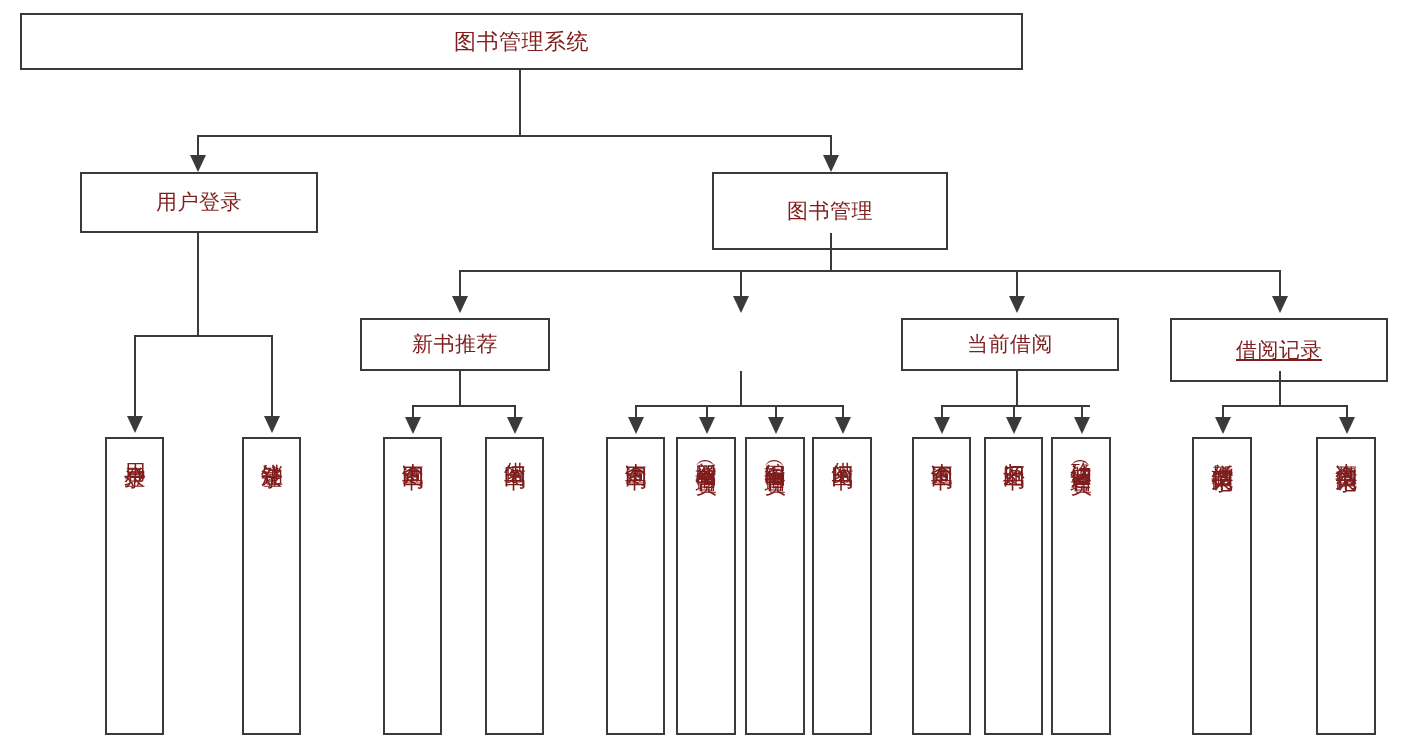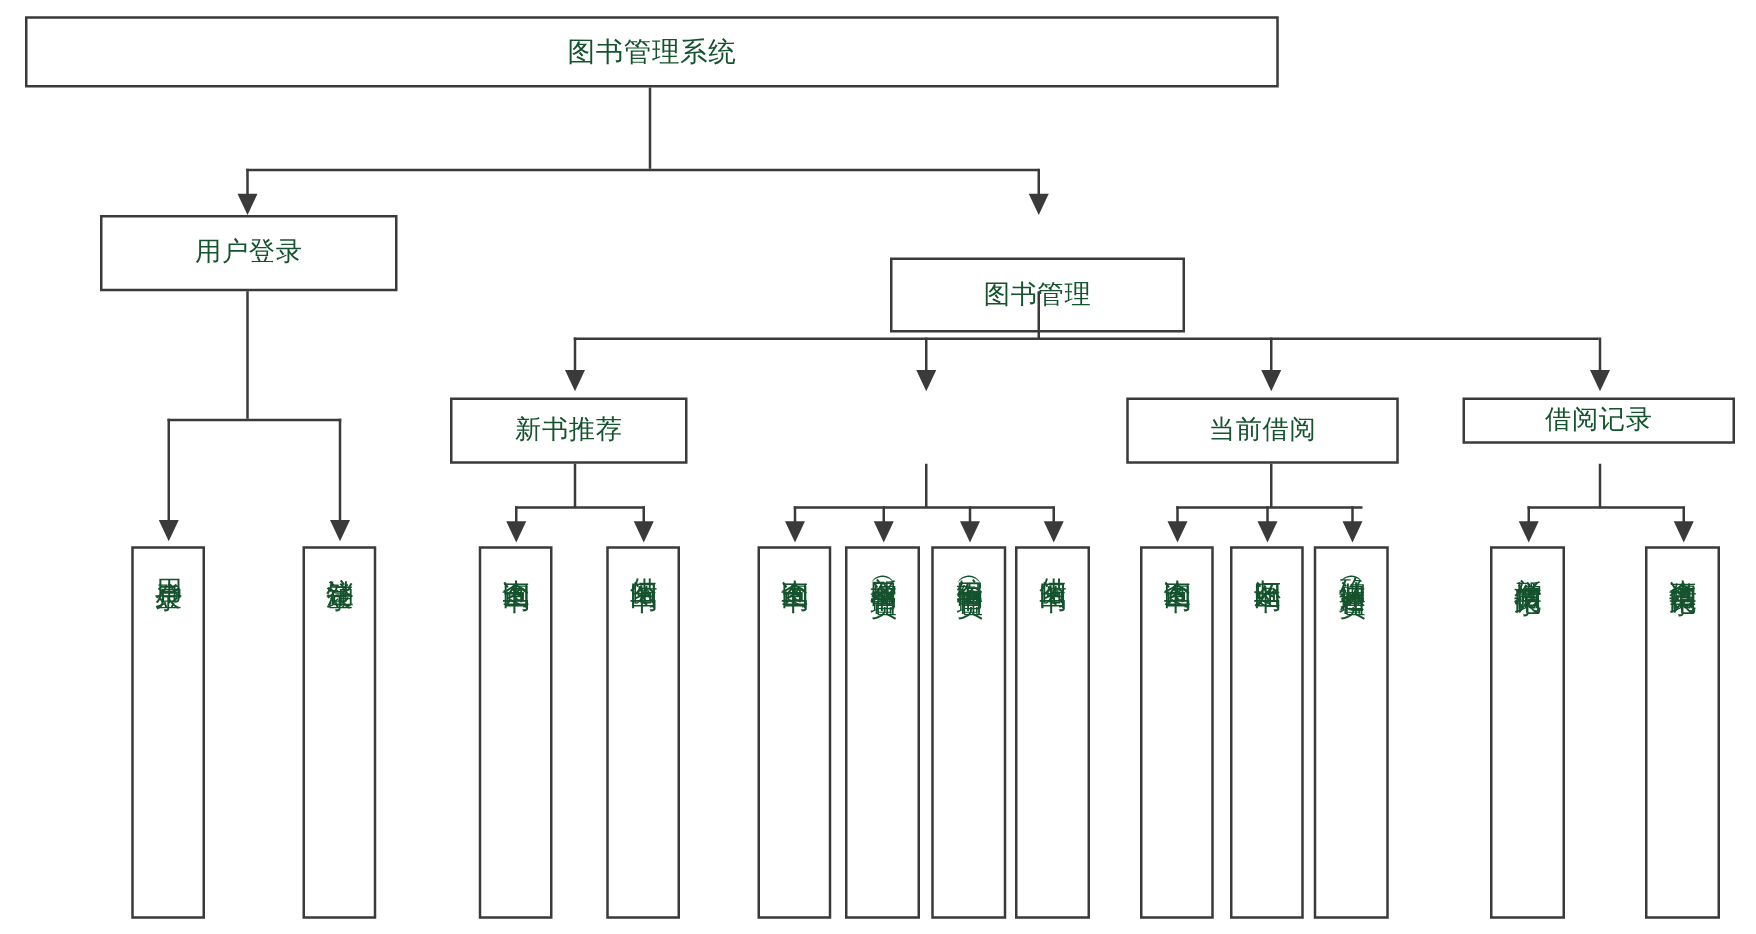--- a/index.html
+++ b/index.html
@@ -20,21 +20,21 @@
   }
   
   .node {
     position: absolute;
     box-sizing: border-box;
     background: #ffffff;
     border: 2.5px solid #3a3a3a;
     display: flex;
     align-items: center;
     justify-content: center;
-    color: #14532d;
+    color: #7f1d1d;
   }
   .node .label {
     display: block;
     text-align: center;
     line-height: 1.18;
     letter-spacing: 0.5px;
     white-space: nowrap;
   }
   
   .node.horiz .label {
@@ -104,21 +104,21 @@
   <div class="hline" style="left:197px; top:135px; width:634px;"></div>
   <div class="vline" style="left:197px; top:135px; height:23px;"></div>
   <div class="arrow" style="left:190px; top:155px;"></div>
   <div class="vline" style="left:830px; top:135px; height:23px;"></div>
   <div class="arrow" style="left:823px; top:155px;"></div>
 
   <div class="node horiz" style="left:80px; top:172px; width:238px; height:61px;">
     <span class="label">用户登录</span>
   </div>
 
-  <div class="node horiz" style="left:712px; top:172px; width:236px; height:60px;margin-top:34px;">
+  <div class="node horiz" style="left:712px; top:172px; width:236px; height:78px;">
     <span class="label">图书管理</span>
   </div>
 
   <div class="vline" style="left:197px; top:233px; height:102px;"></div>
   <div class="hline" style="left:134px; top:335px; width:139px;"></div>
   <div class="vline" style="left:134px; top:335px; height:83px;"></div>
   <div class="arrow" style="left:127px; top:416px;"></div>
   <div class="vline" style="left:271px; top:335px; height:83px;"></div>
   <div class="arrow" style="left:264px; top:416px;"></div>
 
@@ -132,21 +132,21 @@
   <div class="arrow" style="left:1009px; top:296px;"></div>
   <div class="vline" style="left:1279px; top:270px; height:28px;"></div>
   <div class="arrow" style="left:1272px; top:296px;"></div>
 
   <div class="node horiz" style="left:360px; top:318px; width:190px; height:53px;justify-content:center;">
     <span class="label">新书推荐</span>
   </div>
   <div class="node horiz" style="left:901px; top:318px; width:218px; height:53px;">
     <span class="label">当前借阅</span>
   </div>
-  <div class="node horiz" style="left:1170px; top:318px; width:218px; height:37px;">
+  <div class="node horiz" style="left:1170px; top:318px; width:218px; height:64px;text-decoration:underline;">
     <span class="label">借阅记录</span>
   </div>
 
   <div class="vline" style="left:459px; top:371px; height:35px;"></div>
   <div class="hline" style="left:412px; top:405px; width:104px;"></div>
   <div class="vline" style="left:412px; top:405px; height:14px;"></div>
   <div class="arrow" style="left:405px; top:417px;"></div>
   <div class="vline" style="left:514px; top:405px; height:14px;"></div>
   <div class="arrow" style="left:507px; top:417px;"></div>
 

